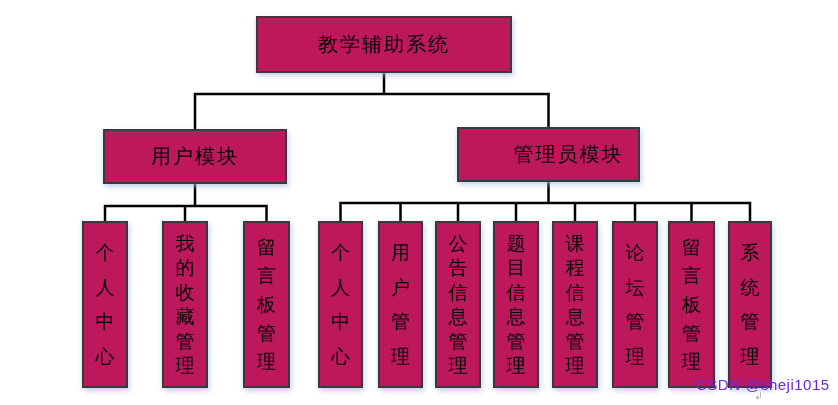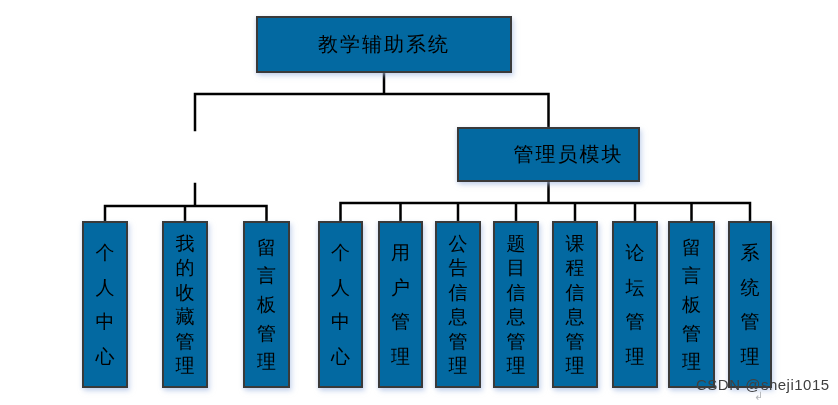--- a/index.html
+++ b/index.html
@@ -2,21 +2,21 @@
 <html><head>
 <meta charset="utf-8">
 <style>
   html,body{margin:0;padding:0;background:#fff;}
   .stage{
     position:relative;width:838px;height:405px;background:#ffffff;overflow:hidden;
     font-family:"DejaVu Serif","Liberation Serif",serif;color:#000;
   }
   .lines{position:absolute;left:0;top:0;width:838px;height:405px;z-index:0;pointer-events:none;}
   .node{
-    position:absolute;background:#0369a1;border:2px solid #3a3a3a;box-sizing:border-box;
+    position:absolute;background:#be185d;border:2px solid #3a3a3a;box-sizing:border-box;
     box-shadow:2px 3px 5px rgba(165,188,228,.55), -1px 1px 3px rgba(165,188,228,.3);
     display:flex;align-items:center;justify-content:center;z-index:1;
   }
   .hbox{font-size:20px;letter-spacing:2px;}
   .vbox{
     flex-direction:column;justify-content:space-evenly;
     font-size:19px;line-height:1;padding:5px 0;
   }
   .vbox span{display:block;}
   .watermark{
@@ -37,20 +37,23 @@
   <svg class="lines" viewBox="0 0 838 405" xmlns="http://www.w3.org/2000/svg">
     <path d="M384 73 V94 M195 94 H548.5 M195 94 V130 M548.5 94 V128" fill="none" stroke="#000" stroke-width="2.5" stroke-linecap="square"></path>
     <path d="M195 184 V206 M105 206 H266.5 M105 206 V222 M185 206 V222 M266.5 206 V222" fill="none" stroke="#000" stroke-width="2.5" stroke-linecap="square"></path>
     <path d="M548.5 182 V203 M340.5 203 H750 M340.5 203 V222 M400.5 203 V222 M458 203 V222 M516 203 V222 M575 203 V222 M635 203 V222 M691.5 203 V222 M750 203 V222" fill="none" stroke="#000" stroke-width="2.5" stroke-linecap="square"></path>
   </svg>
 
   <div class="node hbox" style="left:256px;top:16px;width:256px;height:57px;">
     <span>教学辅助系统</span>
   </div>
 
+  <div class="node hbox" style="left:103px;top:129px;width:184px;height:55px;">
+    <span>用户模块</span>
+  </div>
   <div class="node hbox" style="left:457px;top:127px;width:183px;height:55px;padding-left:40px;">
     <span>管理员模块</span>
   </div>
 
   <div class="node vbox" style="left:82px;top:221px;width:46px;height:167px;">
       <span>个</span>
       <span>人</span>
       <span>中</span>
       <span>心</span>
     </div>
@@ -119,16 +122,16 @@
       <span>管</span>
       <span>理</span>
     </div>
   <div class="node vbox" style="left:728px;top:221px;width:44px;height:167px;">
       <span>系</span>
       <span>统</span>
       <span>管</span>
       <span>理</span>
     </div>
 
-  <div class="watermark" style="color: #404040;">CSDN @sheji1015</div>
+  <div class="watermark" style="color: #6d28d9;">CSDN @sheji1015</div>
   <div class="watermark-arrow" style="color: rgb(179, 182, 186);">↲</div>
 
 </div>
 
 </body></html>

